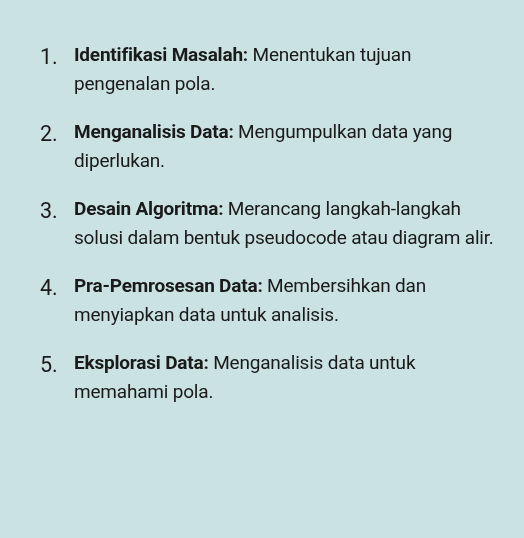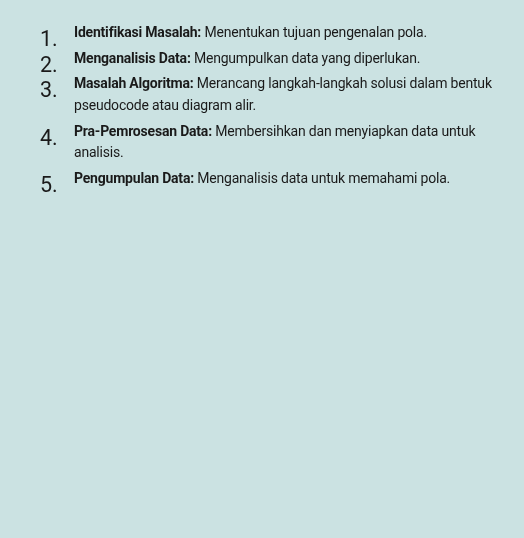--- a/index.html
+++ b/index.html
@@ -16,24 +16,25 @@
       color: #1a1a1a;
     }
     ol {
       list-style: none;
       counter-reset: item;
     }
     li {
       counter-increment: item;
       position: relative;
       padding-left: 36px;
-      font-size: 14px;
+      font-size: 19px;
       line-height: 1.55;
       margin-bottom: 4px;
       letter-spacing: -0.2px;
+      margin-top: 18px;
     }
     li::before {
       content: counter(item) ".";
       position: absolute;
       left: 2px;
       top: 0;
       font-size: 21.5px;
       color: #1a1a1a;
     }
     .bold {
@@ -44,21 +45,21 @@
 <body>
 
 <ol>
   <li>
     <span class="bold">Identifikasi Masalah:</span><span> Menentukan tujuan pengenalan pola.</span>
   </li>
   <li>
     <span class="bold">Menganalisis Data:</span><span> Mengumpulkan data yang diperlukan.</span>
   </li>
   <li>
-    <span class="bold">Masalah Algoritma:</span><span> Merancang langkah-langkah solusi dalam bentuk pseudocode atau diagram alir.</span>
+    <span class="bold">Desain Algoritma:</span><span> Merancang langkah-langkah solusi dalam bentuk pseudocode atau diagram alir.</span>
   </li>
   <li>
     <span class="bold">Pra-Pemrosesan Data:</span><span> Membersihkan dan menyiapkan data untuk analisis.</span>
   </li>
   <li>
-    <span class="bold">Pengumpulan Data:</span><span> Menganalisis data untuk memahami pola.</span>
+    <span class="bold">Eksplorasi Data:</span><span> Menganalisis data untuk memahami pola.</span>
   </li>
 </ol>
 
 </body></html>

